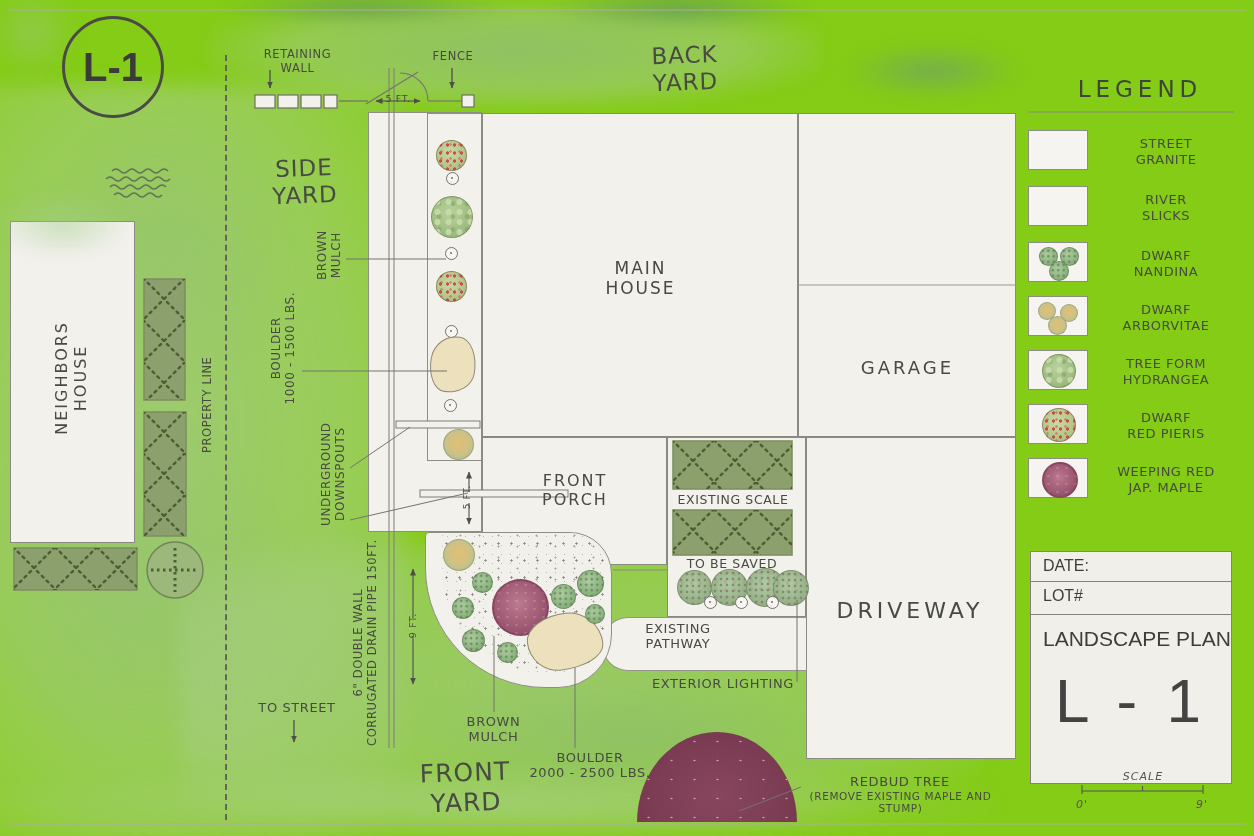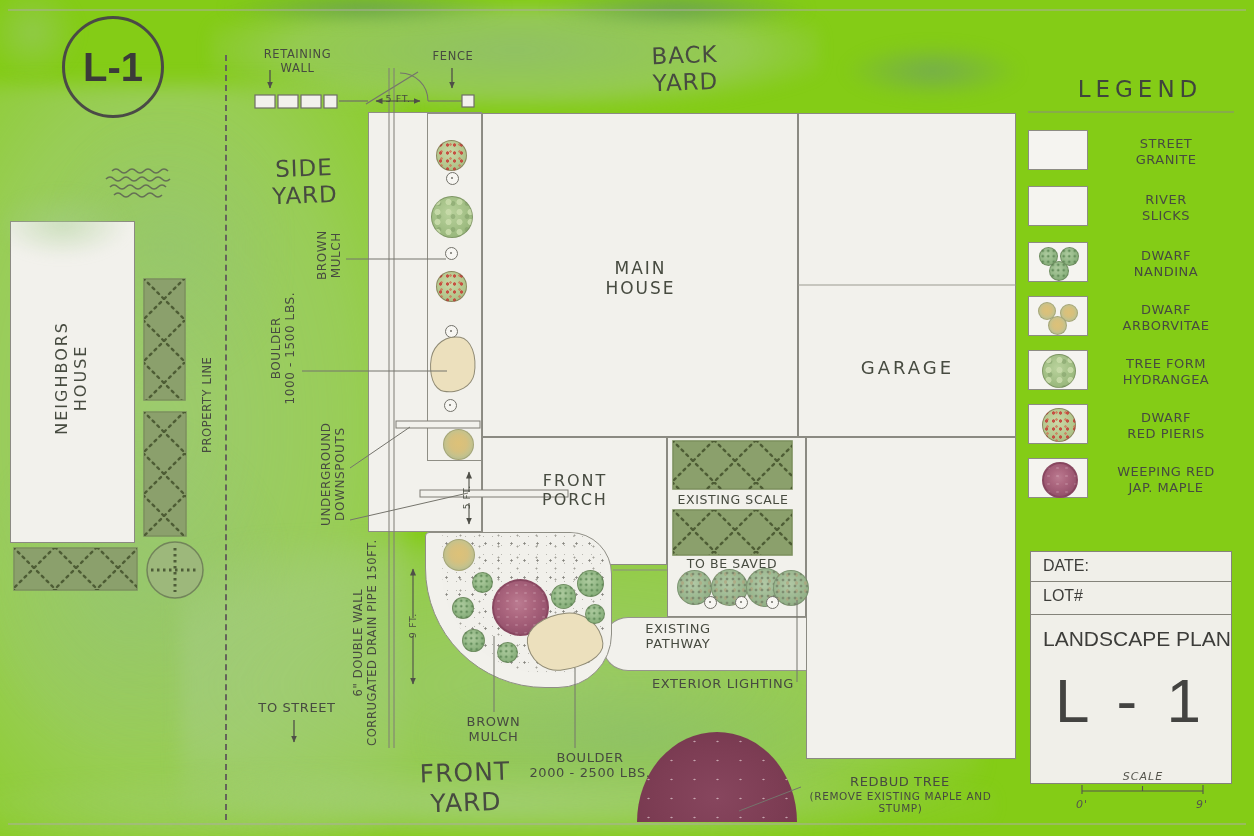--- a/index.html
+++ b/index.html
@@ -289,20 +289,21 @@
 YARD</div>
   <div class="lbl s23 tilt" style="left:252px;top:155px;width:105px;">SIDE
 YARD</div>
   <div class="lbl s25 tilt" style="left:398px;top:758px;width:135px;">FRONT
 YARD</div>
   <div class="lbl s17" style="left:563px;top:258px;width:155px;">MAIN
 HOUSE</div>
   <div class="lbl s18" style="left:830px;top:345px;width:155px;">GARAGE</div>
   <div class="lbl s16" style="left:500px;top:472px;width:150px;letter-spacing:2px;">FRONT
 PORCH</div>
+  <div class="lbl s22" style="left:820px;top:598px;width:180px;">DRIVEWAY</div>
   <div class="lbl s16 rot" style="left:-33px;top:359px;width:210px;letter-spacing:2px;">NEIGHBORS
 HOUSE</div>
   <div class="lbl s11 rot" style="left:148px;top:398px;width:120px;">PROPERTY LINE</div>
 
   
   <div class="lbl s11" style="left:250px;top:48px;width:95px;">RETAINING
 WALL</div>
   <div class="lbl s11" style="left:428px;top:50px;width:50px;">FENCE</div>
   <div class="lbl s13" style="left:252px;top:700px;width:90px;">TO STREET</div>
   <div class="lbl s125" style="left:663px;top:493px;width:140px;">EXISTING SCALE</div>

